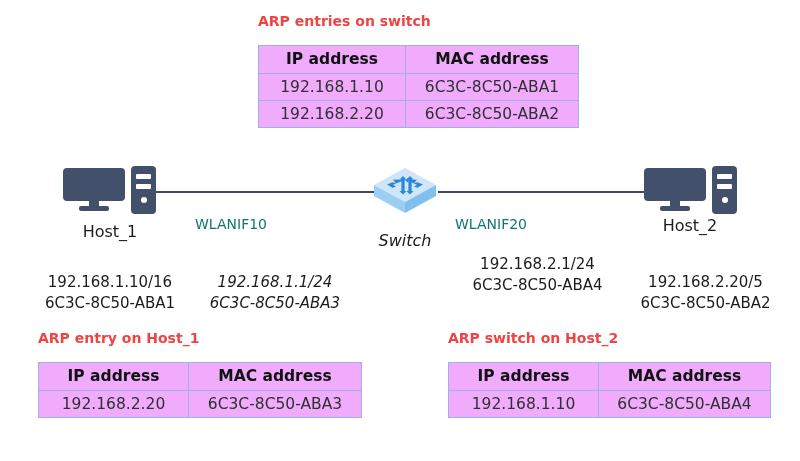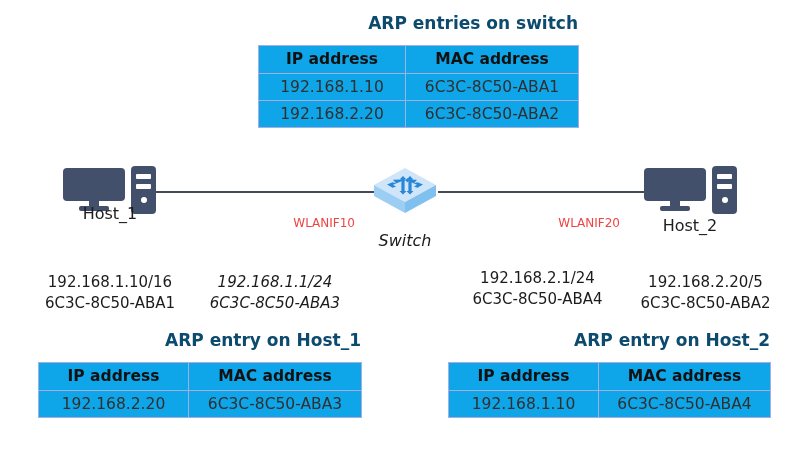--- a/index.html
+++ b/index.html
@@ -18,41 +18,41 @@
   .canvas {
     position: absolute;
     inset: 0;
     width: 800px;
     height: 461px;
   }
 
   
   .title {
     position: absolute;
-    font-size: 17px;
+    font-size: 14px;
     font-weight: bold;
-    color: #0c4a6e;
-    text-align: right;
+    color: #ef4444;
+    text-align: left;
     white-space: nowrap;
     letter-spacing: 0px;
   }
   #title-switch { left: 258px; top: 13px; width: 320px; }
   #title-host1  { left: 38px;  top: 330px; width: 323px; }
   #title-host2  { left: 448px; top: 330px; width: 322px; }
 
   
   .arp-table {
     position: absolute;
     border-collapse: collapse;
     table-layout: fixed;
     background: #ffffff;
   }
   .arp-table td {
     border: 1px solid #a5aee0;
-    background: #0ea5e9;
+    background: #f0abfc;
     text-align: center;
     font-size: 15.5px;
     color: #1c1c1c;
     padding: 0;
     height: 26px;
     line-height: 26px;
     white-space: nowrap;
   }
   .arp-table td.hdr {
     font-weight: bold;
@@ -166,43 +166,43 @@
   }
 
   
   .node-name {
     position: absolute;
     font-size: 16px;
     color: #1c1c1c;
     text-align: center;
     white-space: nowrap;
   }
-  #name-host1  { left: 40px;  top: 204px; width: 140px; }
+  #name-host1  { left: 40px;  top: 222px; width: 140px; }
   #name-switch { left: 355px; top: 231px; width: 100px; font-style: italic; }
   #name-host2  { left: 620px; top: 216px; width: 140px; }
 
   .addr-block {
     position: absolute;
     font-size: 15px;
     color: #1c1c1c;
     text-align: center;
     line-height: 21px;
     white-space: nowrap;
     margin-top: 28px;
   }
   #addr-host1 { left: 25px;  top: 244px; width: 170px; }
   #addr-if10  { left: 195px; top: 244px; width: 160px; font-style: italic; }
-  #addr-if20  { left: 455px; top: 240px; width: 165px; }
+  #addr-if20  { left: 455px; top: 226px; width: 165px; }
   #addr-host2 { left: 618px; top: 244px; width: 175px; }
 
   .if-name {
     position: absolute;
-    font-size: 12px;
-    color: #ef4444;
-    text-align: right;
+    font-size: 14px;
+    color: #0f766e;
+    text-align: left;
     white-space: nowrap;
   }
   #name-if10 { left: 195px; top: 216px; width: 160px; }
   #name-if20 { left: 455px; top: 216px; width: 165px; }
 
   .addr-line { display: block; }
 </style>
 </head>
 <body>
 
@@ -320,21 +320,21 @@
         <td class="hdr">IP address</td>
         <td class="hdr">MAC address</td>
       </tr>
       <tr>
         <td class="val">192.168.2.20</td>
         <td class="val">6C3C-8C50-ABA3</td>
       </tr>
     </tbody>
   </table>
 
-  <div class="title" id="title-host2">ARP entry on Host_2</div>
+  <div class="title" id="title-host2">ARP switch on Host_2</div>
 
   <table class="arp-table" id="table-host2">
     <colgroup>
         <col class="c-ip">
         <col class="c-mac">
       </colgroup>
     <tbody>
       <tr>
         <td class="hdr">IP address</td>
         <td class="hdr">MAC address</td>

